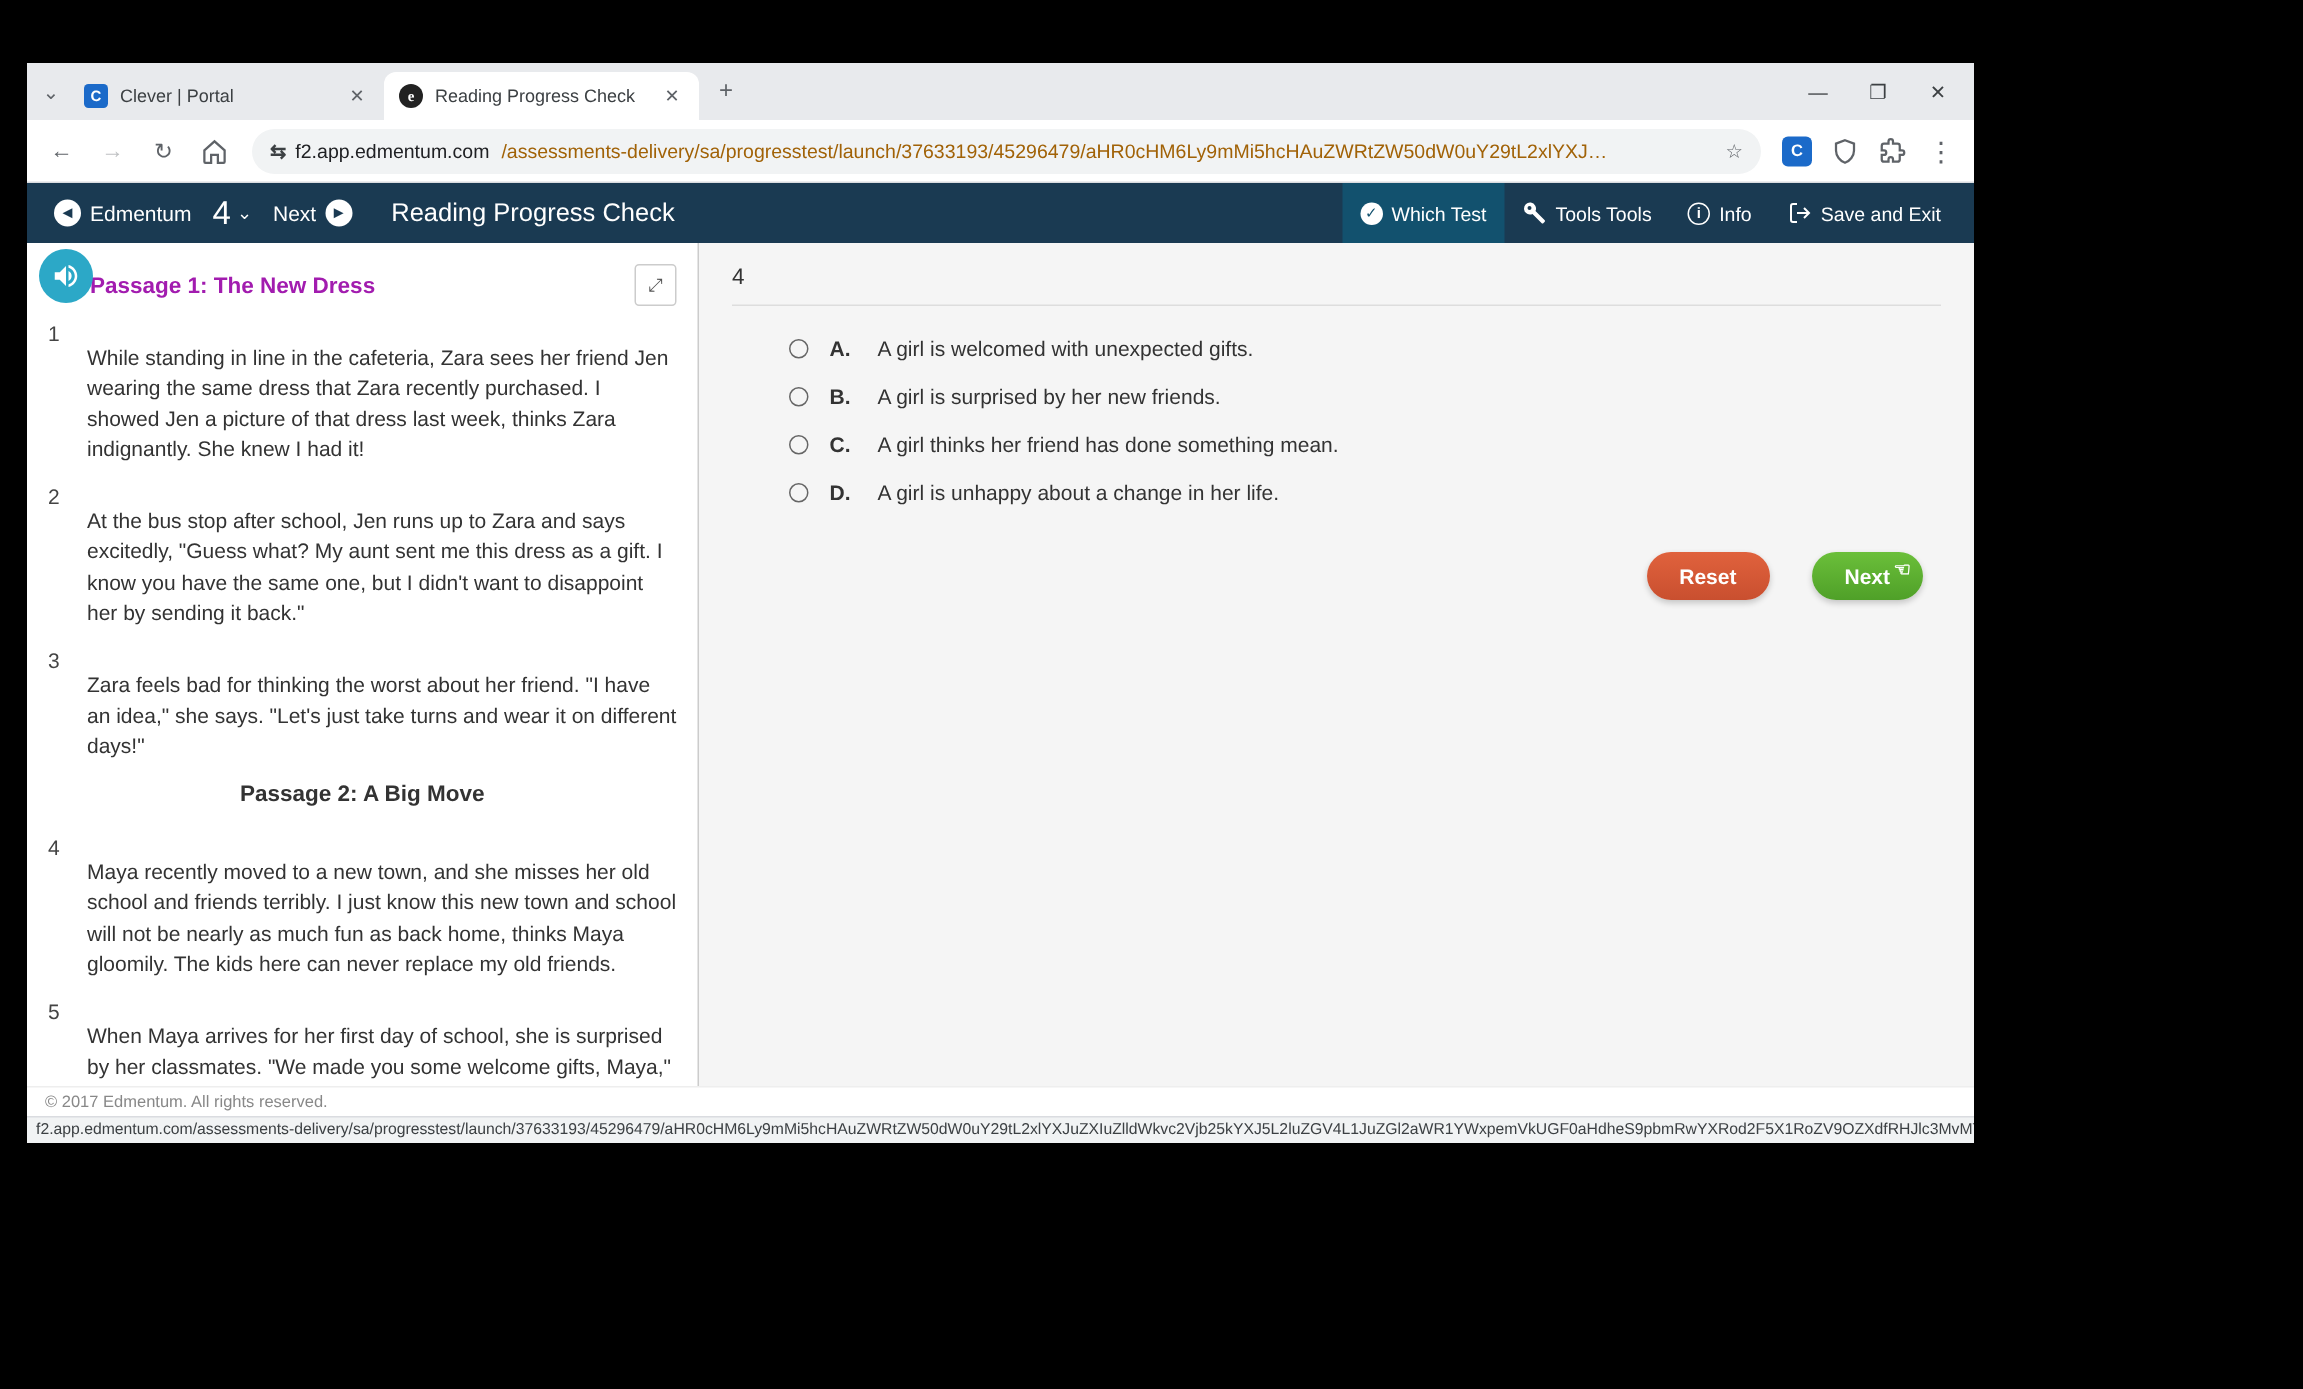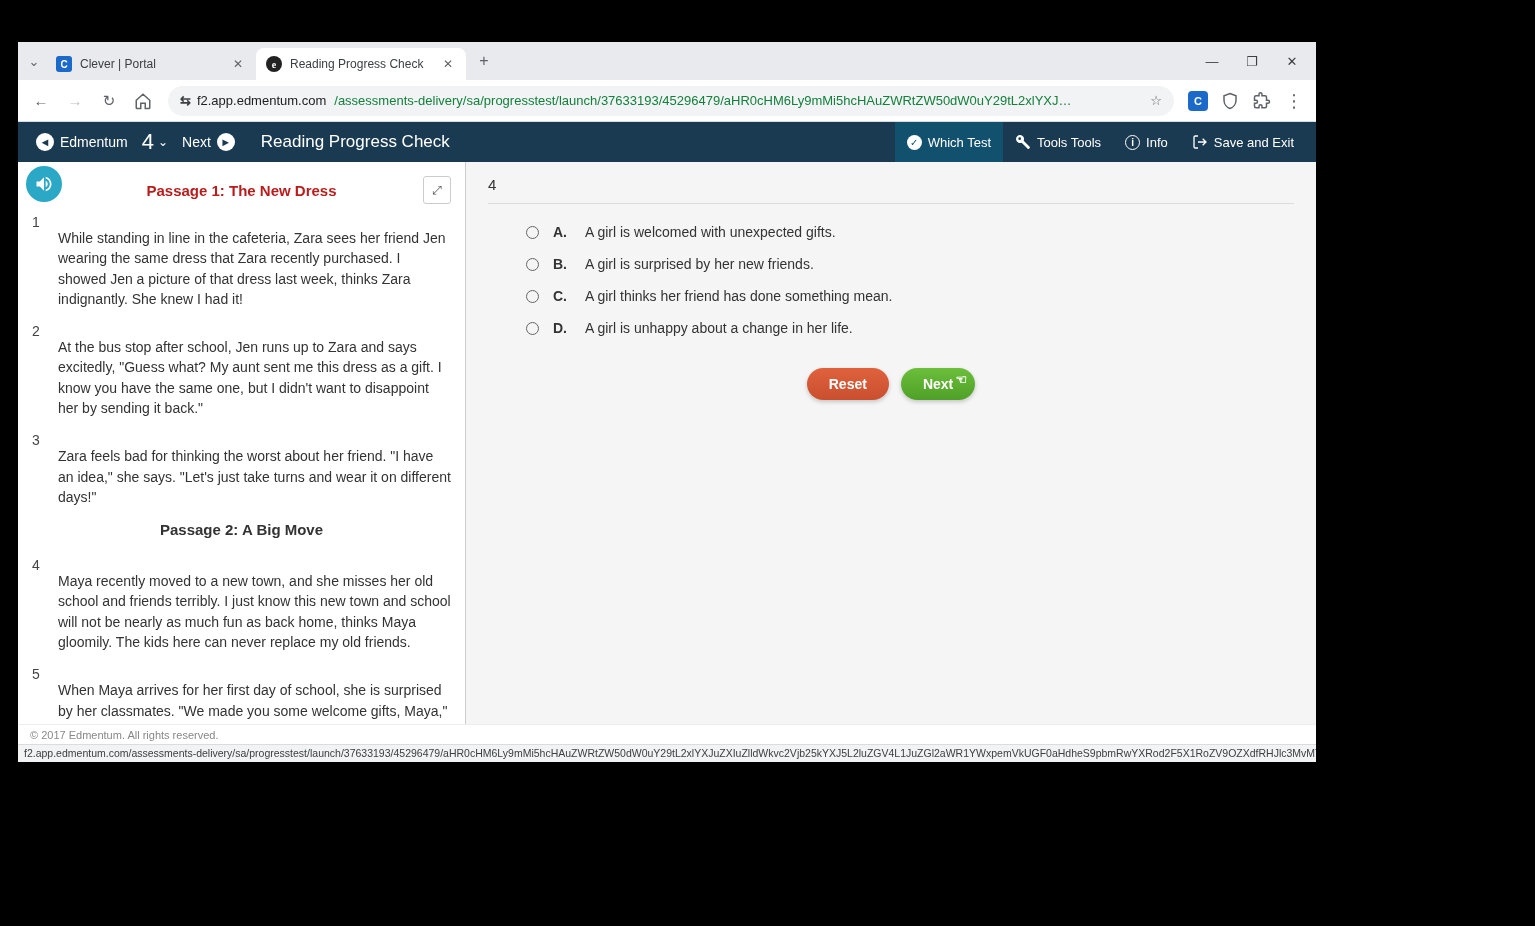--- a/index.html
+++ b/index.html
@@ -17,21 +17,21 @@
 .tab .close { margin-left: auto; width: 16px; height: 16px; display: flex; align-items: center; justify-content: center; color: #5f6368; }
 .new-tab { width: 28px; height: 28px; display: flex; align-items: center; justify-content: center; color: #5f6368; font-size: 16px; cursor: pointer; align-self: center; margin-left: 4px; }
 .window-controls { margin-left: auto; display: flex; align-items: center; padding-right: 4px; align-self: center; }
 .window-controls span { width: 40px; height: 30px; display: flex; align-items: center; justify-content: center; color: #3c4043; font-size: 13px; cursor: pointer; }
 
 .addr-bar { height: 42px; background: #fff; display: flex; align-items: center; padding: 0 8px; gap: 4px; border-bottom: 1px solid #dadce0; }
 .addr-bar .nav-btn { width: 30px; height: 30px; display: flex; align-items: center; justify-content: center; color: #5f6368; font-size: 15px; cursor: pointer; border-radius: 50%; }
 .url-box { flex: 1; height: 30px; background: #f1f3f4; border-radius: 15px; display: flex; align-items: center; padding: 0 12px; font-size: 13px; color: #3c4043; margin: 0 6px; gap: 8px; overflow: hidden; white-space: nowrap; }
 .url-box .site-toggle { font-weight: bold; letter-spacing: -2px; }
 .url-host { color: #202124; }
-.url-path { color: #15803d; }
+.url-path { color: #a16207; }
 .addr-bar .ext-icon { width: 28px; height: 28px; display: flex; align-items: center; justify-content: center; cursor: pointer; }
 .ext-icon.clever-ext { background: #1b6ac9; color: #fff; border-radius: 4px; width: 20px; height: 20px; font-size: 11px; font-weight: bold; }
 .ext-icon svg, .nav-btn svg { width: 18px; height: 18px; }
 
 .app-header { height: 40px; background: #1a3a52; color: #fff; display: flex; align-items: center; padding: 0 10px; font-size: 14px; }
 .app-header .hnav { display: flex; align-items: center; gap: 6px; padding: 0 8px; cursor: pointer; }
 .app-header .hnav .circ { width: 18px; height: 18px; border-radius: 50%; background: #fff; color: #1a3a52; display: flex; align-items: center; justify-content: center; font-size: 11px; font-weight: bold; }
 .qnum { font-size: 22px; font-weight: 300; padding: 0 6px; display: flex; align-items: center; gap: 4px; }
 .qnum .caret { font-size: 12px; }
 .app-title { font-size: 17px; font-weight: 400; margin-left: 18px; }
@@ -40,38 +40,38 @@
 .header-right .hitem .hicon { width: 16px; height: 16px; display: flex; align-items: center; justify-content: center; }
 .hitem.submit { background: #12516e; }
 .check-circle { width: 15px; height: 15px; border-radius: 50%; background: #fff; color: #12516e; font-size: 10px; display: flex; align-items: center; justify-content: center; }
 
 .tts-btn { position: absolute; left: 8px; top: 124px; width: 36px; height: 36px; border-radius: 50%; background: #2ca8c7; display: flex; align-items: center; justify-content: center; cursor: pointer; z-index: 5; }
 .tts-btn svg { width: 20px; height: 20px; fill: #fff; }
 
 .content { flex: 1; display: flex; overflow: hidden; }
 .passage-pane { width: 448px; background: #fff; border-right: 1px solid #ccc; display: flex; flex-direction: column; position: relative; }
 .passage-header { padding: 14px 14px 8px 14px; display: flex; align-items: center; }
-.passage-header h3 { font-size: 15px; font-weight: bold; color: #b91c1c; flex: 1; text-align: center; }
+.passage-header h3 { font-size: 15px; font-weight: bold; color: #a21caf; flex: 1; text-align: left; }
 .expand-btn { width: 28px; height: 28px; border: 1px solid #ccc; border-radius: 3px; display: flex; align-items: center; justify-content: center; cursor: pointer; font-size: 12px; color: #555; }
 .passage-body { flex: 1; overflow-y: auto; padding: 0 14px 14px 14px; font-size: 14px; color: #333; line-height: 1.45; }
 .para { display: flex; margin-bottom: 12px; }
 .para .pnum { width: 26px; flex-shrink: 0; color: #444; }
 .para .ptext { flex: 1; margin-top: 16px; }
 .passage-body h4 { text-align: center; font-size: 15px; font-weight: bold; margin: 8px 0 14px 0; }
 
 .question-pane { flex: 1; background: #f5f5f5; padding: 0; position: relative; }
 .q-header { padding: 14px 22px 8px 22px; font-size: 15px; color: #333; font-weight: 400; }
 .q-header hr { margin-top: 10px; border: none; border-top: 1px solid #ddd; }
 .q-body { padding: 12px 34px; }
 .q-stem { font-size: 14px; color: #333; margin-bottom: 28px; }
 .choices { margin-left: 26px; }
 .choice { display: flex; align-items: center; gap: 14px; margin-bottom: 16px; font-size: 14px; color: #333; cursor: pointer; }
 .choice .radio { width: 13px; height: 13px; border: 1.5px solid #666; border-radius: 50%; flex-shrink: 0; }
 .choice .letter { font-weight: bold; min-width: 18px; }
-.q-buttons { display: flex; justify-content: center; gap: 12px; margin-top: 32px; }
+.q-buttons { display: flex; justify-content: flex-end; gap: 28px; margin-top: 32px; }
 .btn { padding: 8px 22px; border-radius: 18px; font-size: 14px; font-weight: bold; color: #fff; cursor: pointer; border: none; box-shadow: 0 2px 4px rgba(0,0,0,0.2); }
 .btn-reset { background: linear-gradient(#e0623d,#c94f2f); }
 .btn-next { background: linear-gradient(#6bbf3a,#4fa028); position: relative; }
 .cursor-hand { position: absolute; right: 8px; top: 4px; font-size: 13px; color: #fff; }
 
 .footer { height: 20px; font-size: 11px; color: #888; padding-left: 12px; display: flex; align-items: center; border-top: 1px solid #eee; }
 .status-bar { height: 18px; background: #f1f3f4; font-size: 10.5px; color: #3c4043; padding: 2px 6px; overflow: hidden; white-space: nowrap; border-top: 1px solid #dadce0; }
 </style>
 </head>
 <body>

